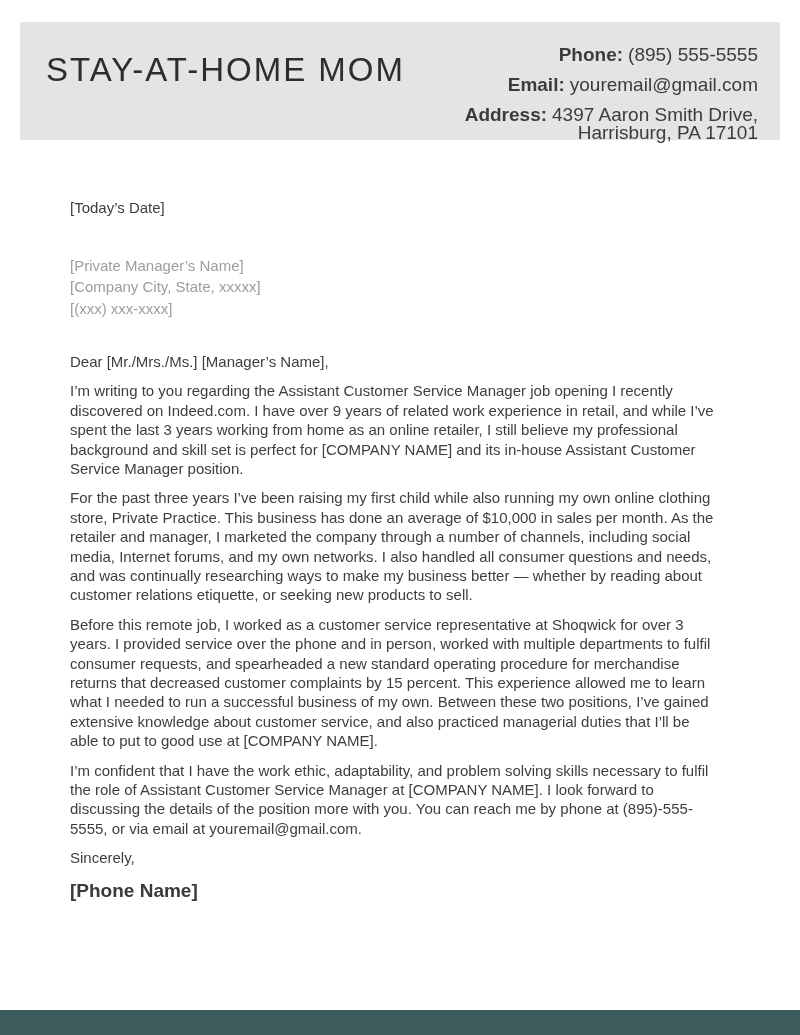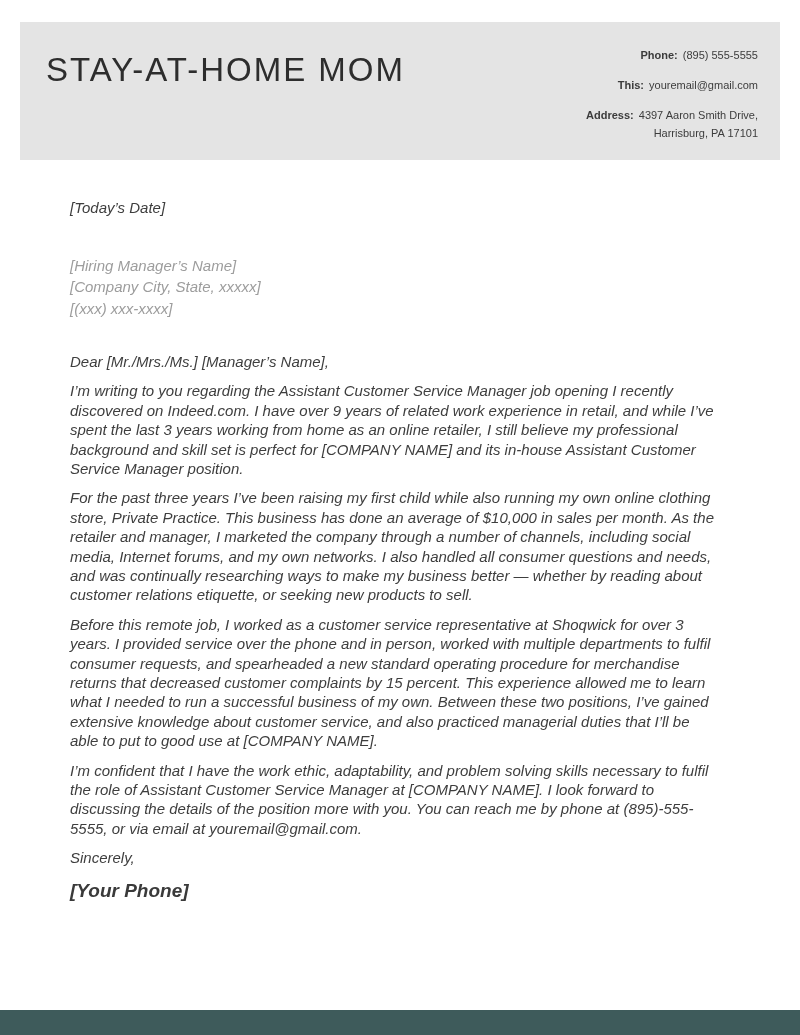--- a/index.html
+++ b/index.html
@@ -7,51 +7,50 @@
     width: 800px; height: 1035px;
     background: #ffffff;
     font-family: "Liberation Sans", "DejaVu Sans", sans-serif;
     position: relative;
     overflow: hidden;
   }
   .page { position: absolute; inset: 0; }
 
   
   .header {
-    position: absolute; left: 20px; right: 20px; top: 22px; height: 138px;
+    position: absolute; left: 20px; right: 20px; top: 22px; height: 118px;
     background: #e4e4e4;
     box-sizing: border-box;
     padding: 22px 22px 0 26px;
     display: flex; justify-content: space-between;
   }
   .title {
     font-size: 33px;
     font-weight: 300;
     letter-spacing: 2px;
     color: #2d2d2d;
     line-height: 46px;
     margin-top: 3px;
     white-space: nowrap;
   }
   .contact {
     text-align: right;
-    font-size: 11px;
+    font-size: 19px;
     color: #3c3c3c;
     margin-top: 2px;
     line-height: 18px;
   }
   .contact .row { margin-bottom: 12px; }
   .contact .label { font-weight: bold; margin-right: 5px; }
 
   
   .letter {
     position: absolute; left: 70px; top: 197px; width: 663px;
     color: #3e3e3e;
     font-size: 15px;
-    font-style: italic;
   }
   .date { line-height: 21px; margin-bottom: 37px; }
   .recipient {
     color: #9d9d9d;
     line-height: 21.3px;
     margin-bottom: 33px;
   }
   .recipient .dark { color: #3e3e3e; }
   .letter p { margin: 0 12px 10px 0; line-height: 19.4px; }
   .closing { margin-top: 0; }
@@ -75,42 +74,42 @@
 
   <header class="header">
     <div class="title">
       <div>STAY-AT-HOME MOM</div>
     </div>
     <div class="contact">
       <div class="row">
         <span class="label">Phone:</span><span>(895) 555-5555</span>
       </div>
       <div class="row">
-        <span class="label">This:</span><span>youremail@gmail.com</span>
+        <span class="label">Email:</span><span>youremail@gmail.com</span>
       </div>
       <div class="row">
         <span class="label">Address:</span><span>4397 Aaron Smith Drive,</span><br>
         <span>Harrisburg, PA 17101</span>
       </div>
     </div>
   </header>
 
   <main class="letter">
     <div class="date">[Today’s Date]</div>
 
     <div class="recipient">
-      <div>[Hiring Manager’s Name]</div>
+      <div>[Private Manager’s Name]</div>
       <div>[Company City, State, xxxxx]</div>
       <div>[(xxx) xxx-xxxx]</div>
     </div>
 
     <p class="salutation">Dear [Mr./Mrs./Ms.] [Manager’s Name],</p>
     <p>I’m writing to you regarding the Assistant Customer Service Manager job opening I recently discovered on Indeed.com. I have over 9 years of related work experience in retail, and while I’ve spent the last 3 years working from home as an online retailer, I still believe my professional background and skill set is perfect for [COMPANY NAME] and its in-house Assistant Customer Service Manager position.</p>
     <p>For the past three years I’ve been raising my first child while also running my own online clothing store, Private Practice. This business has done an average of $10,000 in sales per month. As the retailer and manager, I marketed the company through a number of channels, including social media, Internet forums, and my own networks. I also handled all consumer questions and needs, and was continually researching ways to make my business better — whether by reading about customer relations etiquette, or seeking new products to sell.</p>
     <p>Before this remote job, I worked as a customer service representative at Shoqwick for over 3 years. I provided service over the phone and in person, worked with multiple departments to fulfil consumer requests, and spearheaded a new standard operating procedure for merchandise returns that decreased customer complaints by 15 percent. This experience allowed me to learn what I needed to run a successful business of my own. Between these two positions, I’ve gained extensive knowledge about customer service, and also practiced managerial duties that I’ll be able to put to good use at [COMPANY NAME].</p>
     <p>I’m confident that I have the work ethic, adaptability, and problem solving skills necessary to fulfil the role of Assistant Customer Service Manager at [COMPANY NAME]. I look forward to discussing the details of the position more with you. You can reach me by phone at (895)-555-5555, or via email at youremail@gmail.com.</p>
     <p class="closing">Sincerely,</p>
-    <div class="signature">[Your Phone]</div>
+    <div class="signature">[Phone Name]</div>
   </main>
 
   <div class="footer-bar"></div>
 
 </div>
 
 </body></html>

